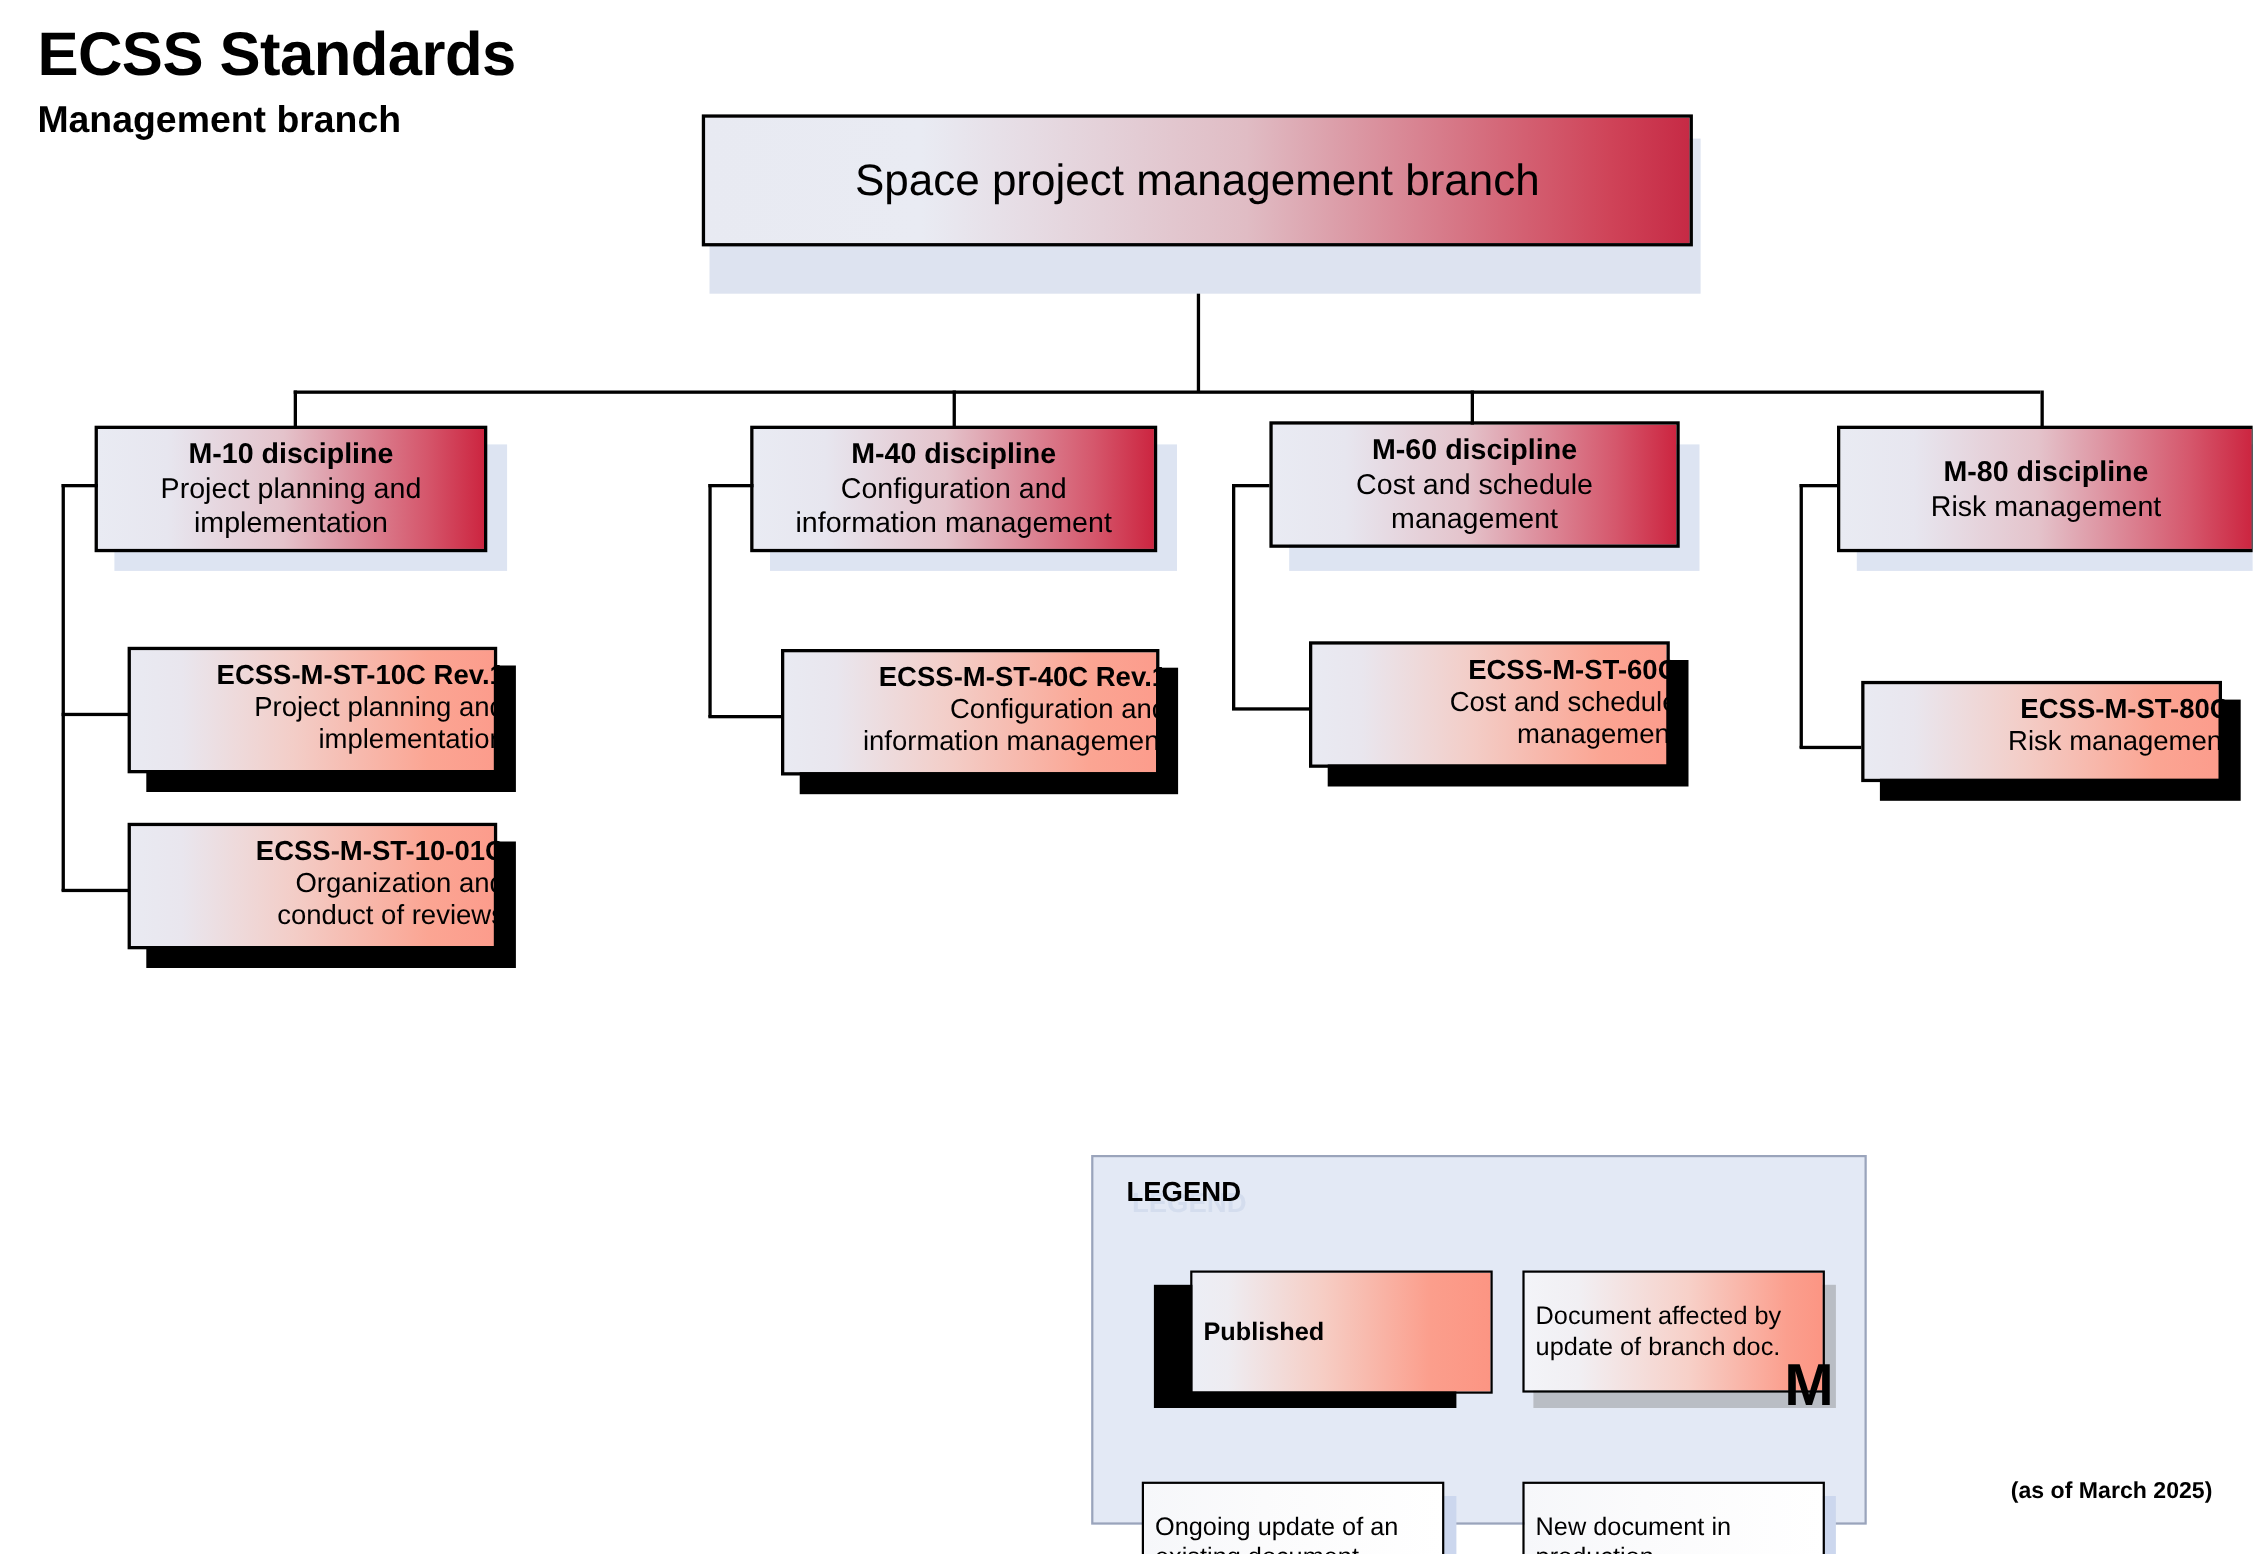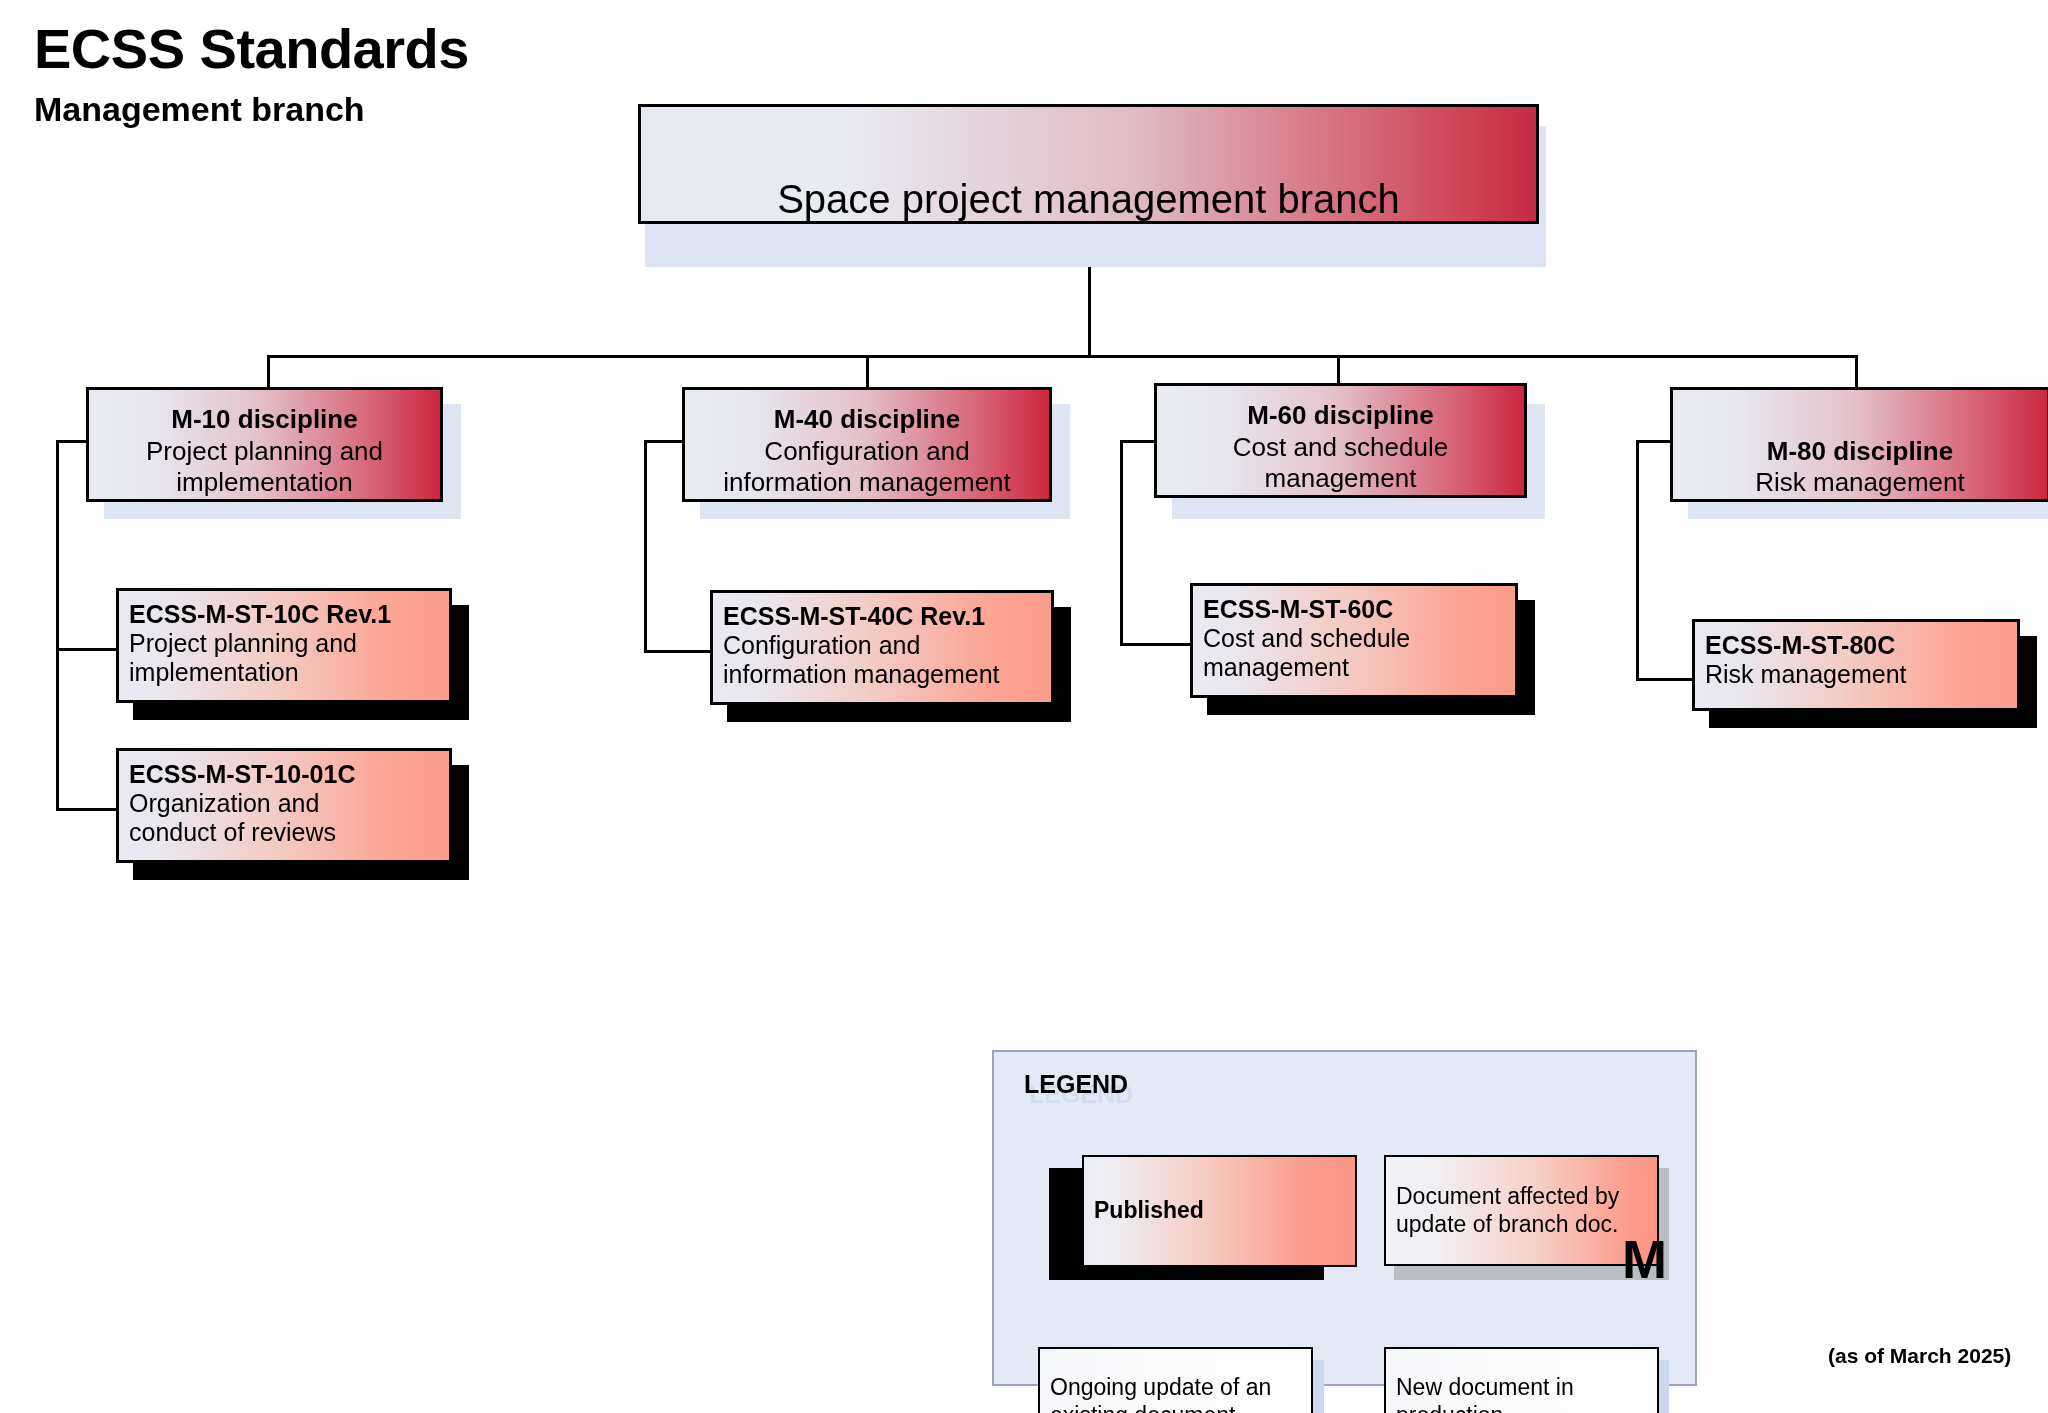--- a/index.html
+++ b/index.html
@@ -59,21 +59,21 @@
     position: absolute;
     box-sizing: border-box;
     border: 3px solid #000;
   }
   .node .inner {
     position: relative;
     width: 100%;
     height: 100%;
     display: flex;
     flex-direction: column;
-    justify-content: flex-end;
+    justify-content: center;
   }
 
   
   .root-box {
     background: linear-gradient(to right, #e8eaf2 0%, #e9ebf3 22%, #e0bcc4 55%, #cf4358 92%, #c62a45 100%);
   }
   .root-box .title {
     font-size: 40px;
     text-align: center;
     line-height: 1.1;
@@ -100,21 +100,21 @@
   }
   .disc-shadow {
     position: absolute;
     background: #dde4f2;
   }
 
   
   .doc-box {
     background: linear-gradient(to right, #e9eaf2 0%, #e9e6ee 14%, #f3cdc7 45%, #fba593 82%, #fc9c8c 100%);
   }
-  .doc-box .inner { justify-content: flex-start; padding: 9px 0 0 10px; }
+  .doc-box .inner { justify-content: flex-start; padding: 9px 0 0 10px; text-align: right; }
   .doc-box .code {
     font-size: 25px;
     font-weight: bold;
     line-height: 1.17;
     white-space: nowrap;
   }
   .doc-box .desc {
     font-size: 25px;
     line-height: 1.13;
   }

